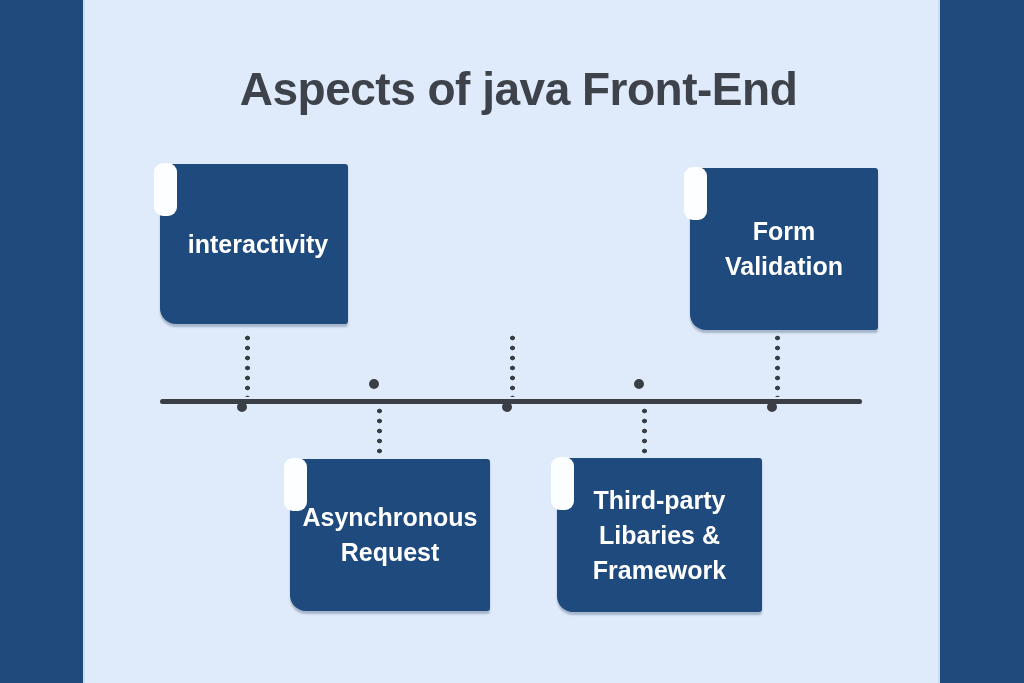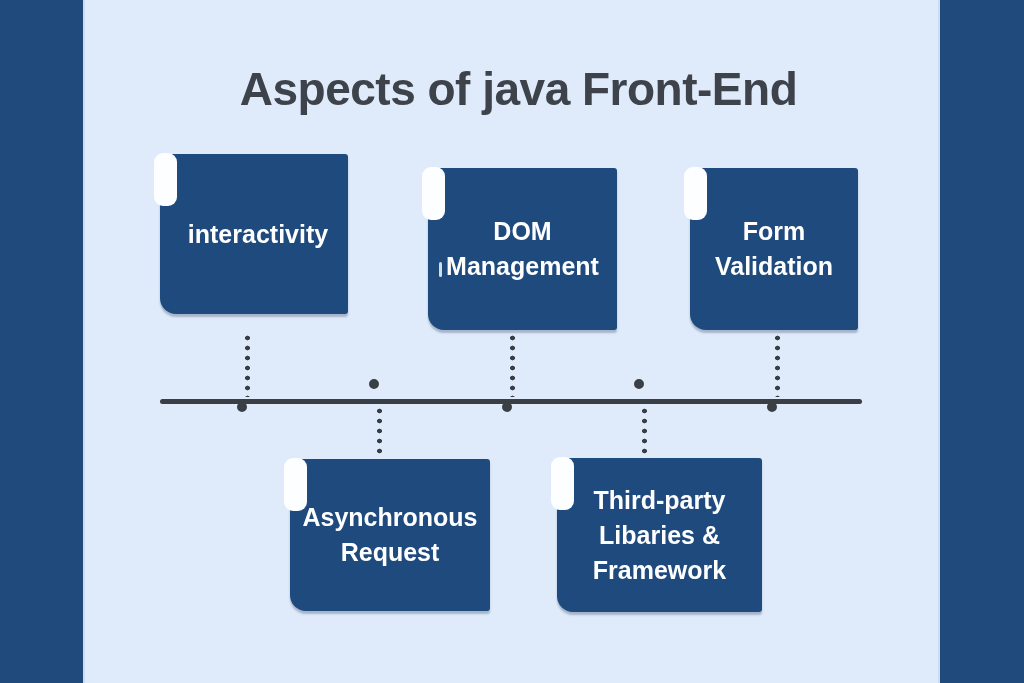--- a/index.html
+++ b/index.html
@@ -77,23 +77,23 @@
     position: absolute;
     left: 11px;
     top: 94px;
     width: 3px;
     height: 15px;
     background: #E8EDF3;
     border-radius: 2px;
     opacity: 0.9;
   }
 
-  .card.c1 { left: 160px; top: 154px; width: 188px; height: 160px; padding-left: 8px; }
+  .card.c1 { left: 160px; top: 164px; width: 188px; height: 160px; padding-left: 8px; }
   .card.c2 { left: 428px; top: 168px; width: 189px; height: 162px; }
-  .card.c3 { left: 690px; top: 168px; width: 168px; height: 162px; }
+  .card.c3 { left: 690px; top: 168px; width: 188px; height: 162px; }
   .card.c4 { left: 290px; top: 459px; width: 200px; height: 152px; align-items: center; }
   .card.c5 { left: 557px; top: 458px; width: 205px; height: 154px; justify-content: center; }
 
   .timeline {
     position: absolute;
     left: 160px;
     top: 399px;
     width: 702px;
     height: 5px;
     background: var(--line);
@@ -136,26 +136,20 @@
   <div class="bar left"></div>
   <div class="bar right"></div>
 
   <h1 class="title">Aspects of java Front-End</h1>
 
   <div class="card c1">
     <span class="tab"></span>
     <span class="card-label">interactivity</span>
   </div>
 
-  <div class="card c2">
-    <span class="tab"></span>
-    <span class="tick"></span>
-    <span class="card-label">DOM
-Management</span>
-  </div>
 
   <div class="card c3">
     <span class="tab"></span>
     <span class="card-label">Form
 Validation</span>
   </div>
 
   <div class="card c4">
     <span class="tab"></span>
     <span class="card-label">Asynchronous

